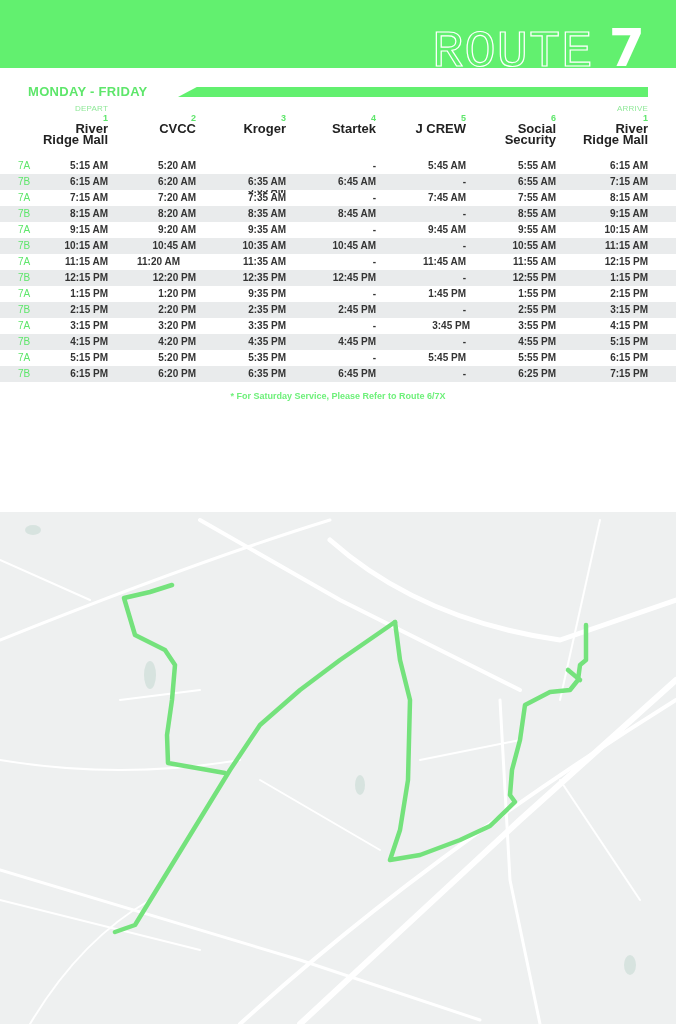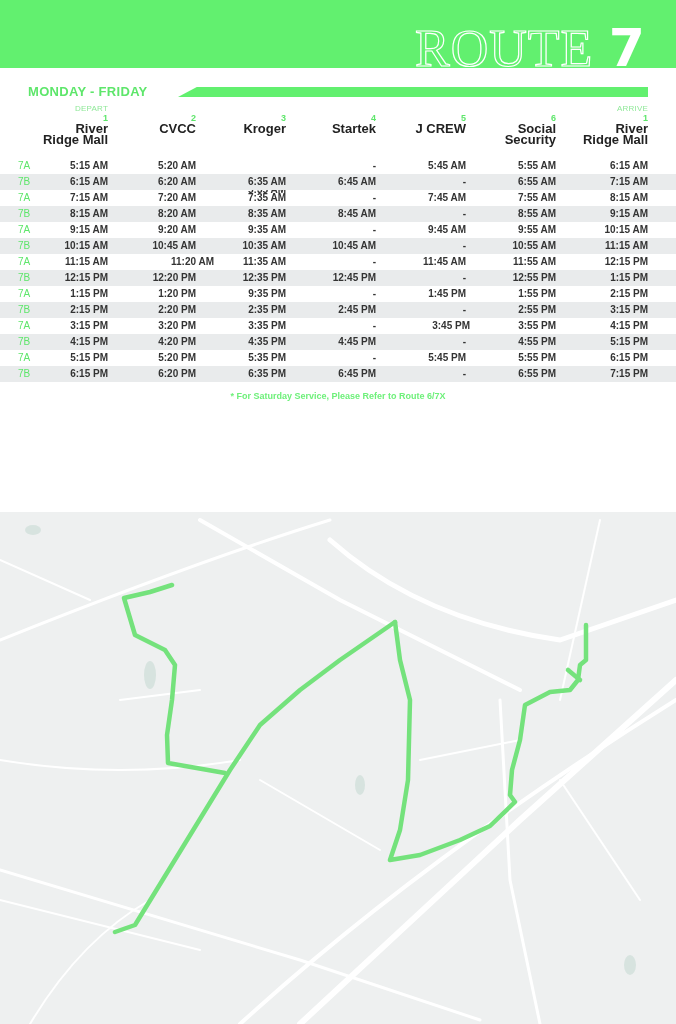--- a/index.html
+++ b/index.html
@@ -1,21 +1,21 @@
 <!DOCTYPE html>
 <html><head>
 <meta charset="utf-8">
 <style>
   * { box-sizing: border-box; margin: 0; padding: 0; }
   html, body { width: 676px; height: 1024px; background: #ffffff; overflow: hidden; }
   body { font-family: "Liberation Sans", "DejaVu Sans", sans-serif; color: #222; position: relative; }
 
   .header { position: absolute; left: 0; top: 0; width: 676px; height: 68px; background: #62f06f; overflow: visible; }
   .route-title { position: absolute; right: 30px; top: 18px; height: 60px; font-size: 52px; line-height: 60px; letter-spacing: 1px; white-space: nowrap; }
-  .route-title .thin { color: transparent; -webkit-text-stroke: 1.2px #ffffff; font-weight: 400; font-family: Liberation Serif, serif; }
+  .route-title .thin { color: transparent; -webkit-text-stroke: 1.2px #ffffff; font-weight: 400; font-family: Liberation Mono, monospace; }
   .route-title .bold { color: #ffffff; font-weight: 700; font-family: "DejaVu Sans", sans-serif; }
 
   .days-row { position: absolute; left: 28px; top: 84px; width: 620px; height: 16px; }
   .days-label { position: absolute; left: 0; top: 0; color: #5ee66b; font-weight: 700; font-size: 13px; letter-spacing: 0.3px; }
   .days-bar { position: absolute; left: 150px; top: 3px; width: 470px; height: 10px; background: #62f06f; clip-path: polygon(4% 0, 100% 0, 100% 100%, 0 100%); }
 
   .col-head { position: absolute; top: 104px; left: 0; width: 676px; height: 50px; }
   .col { position: absolute; text-align: right; font-size: 9px; }
   .col .tag { color: #8fe898; font-size: 8px; letter-spacing: 0.2px; }
   .col .num { color: #5ee66b; font-weight: 700; font-size: 9px; }
@@ -145,21 +145,21 @@
       <div class="cell" style="left: 130px; width: 66px;">10:45 AM</div>
       <div class="cell" style="left: 220px; width: 66px;">10:35 AM</div>
       <div class="cell" style="left: 310px; width: 66px;">10:45 AM</div>
       <div class="cell" style="left: 400px; width: 66px;">-</div>
       <div class="cell" style="left: 490px; width: 66px;">10:55 AM</div>
       <div class="cell" style="left: 578px; width: 70px;">11:15 AM</div>
     </div>
     <div class="row">
       <div class="cell variant" style="left: 18px; width: 24px; text-align: left;">7A</div>
       <div class="cell" style="left: 40px; width: 68px;">11:15 AM</div>
-      <div class="cell" style="left: 148px; width: 66px;">11:20 AM</div>
+      <div class="cell" style="left: 114px; width: 66px;">11:20 AM</div>
       <div class="cell" style="left: 220px; width: 66px;">11:35 AM</div>
       <div class="cell" style="left: 310px; width: 66px;">-</div>
       <div class="cell" style="left: 400px; width: 66px;">11:45 AM</div>
       <div class="cell" style="left: 490px; width: 66px;">11:55 AM</div>
       <div class="cell" style="left: 578px; width: 70px;">12:15 PM</div>
     </div>
     <div class="row shaded">
       <div class="cell variant" style="left: 18px; width: 24px; text-align: left;">7B</div>
       <div class="cell" style="left: 40px; width: 68px;">12:15 PM</div>
       <div class="cell" style="left: 130px; width: 66px;">12:20 PM</div>
@@ -219,21 +219,21 @@
       <div class="cell" style="left: 490px; width: 66px;">5:55 PM</div>
       <div class="cell" style="left: 578px; width: 70px;">6:15 PM</div>
     </div>
     <div class="row shaded">
       <div class="cell variant" style="left: 18px; width: 24px; text-align: left;">7B</div>
       <div class="cell" style="left: 40px; width: 68px;">6:15 PM</div>
       <div class="cell" style="left: 130px; width: 66px;">6:20 PM</div>
       <div class="cell" style="left: 220px; width: 66px;">6:35 PM</div>
       <div class="cell" style="left: 310px; width: 66px;">6:45 PM</div>
       <div class="cell" style="left: 400px; width: 66px;">-</div>
-      <div class="cell" style="left: 490px; width: 66px;">6:55 PM</div>
+      <div class="cell" style="left: 490px; width: 66px;">6:25 PM</div>
       <div class="cell" style="left: 578px; width: 70px;">7:15 PM</div>
     </div>
   </div>
 
 <div class="note">* For Saturday Service, Please Refer to Route 6/7X</div>
 
 <div class="map">
   <svg width="676" height="512" viewBox="0 512 676 512">
 
     <g stroke="#ffffff" fill="none" stroke-linecap="round">

